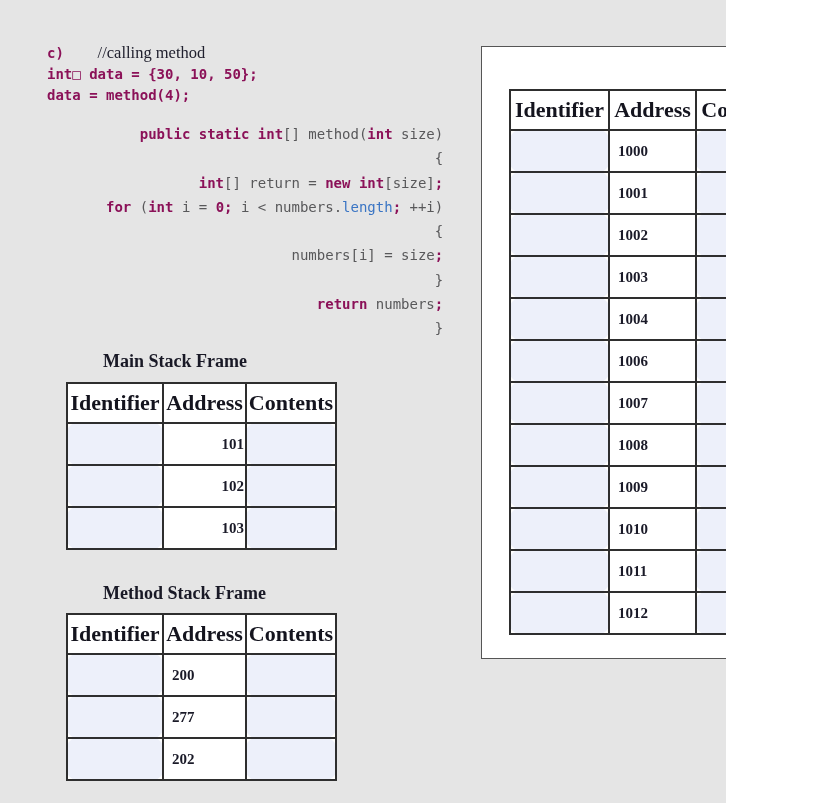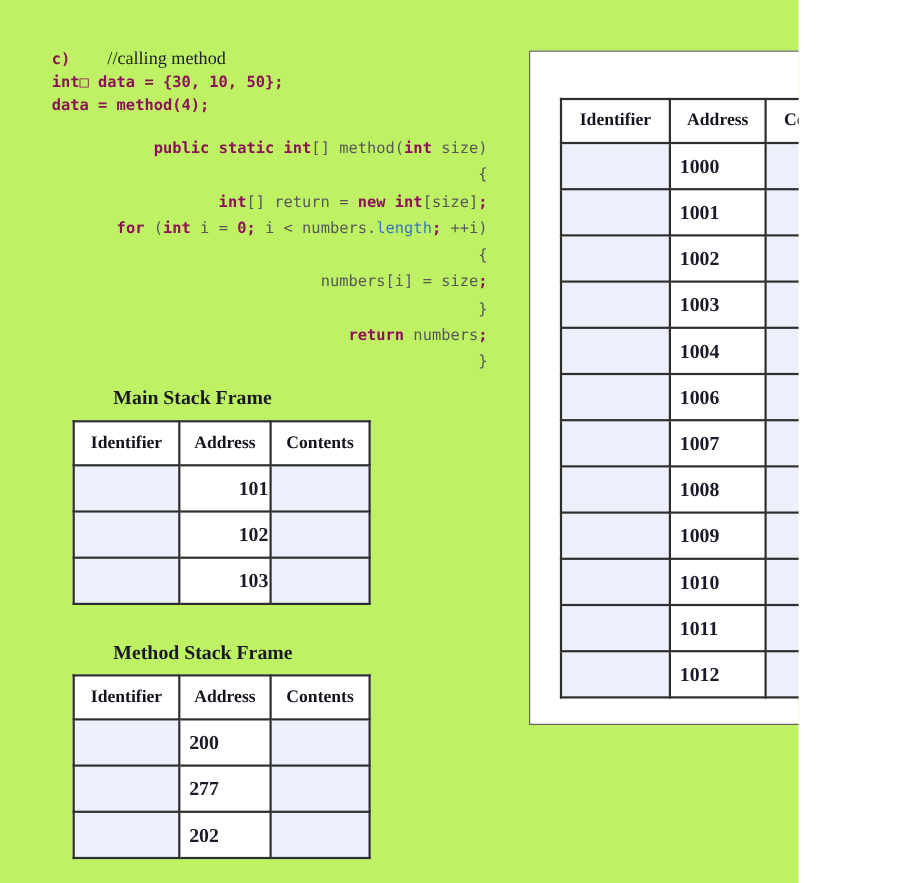--- a/index.html
+++ b/index.html
@@ -1,40 +1,40 @@
 <!DOCTYPE html>
 <html><head>
 <meta charset="utf-8">
 <style>
   html,body{margin:0;padding:0;background:#ffffff;}
-  #page{position:relative;width:726px;height:803px;background:#bef264;overflow:hidden;
+  #page{position:relative;width:726px;height:803px;background:#e5e5e5;overflow:hidden;
         font-family:"Liberation Serif",serif;}
 
   
   #code{position:absolute;left:47px;top:42px;}
   .cl{white-space:pre;font-family:"DejaVu Sans Mono",monospace;font-size:14px;}
   #code-head{line-height:21px;}
   #code-head .cl{font-weight:bold;}
   #code-body{margin-top:16px;line-height:24.3px;text-align:right;}
   .k{color:#8B1158;font-weight:bold;}
   .p{color:#58585A;font-weight:normal;}
   .b{color:#3A75C4;font-weight:normal;margin-top:10px;}
   .cm{font-family:"Liberation Serif",serif;font-size:16.5px;color:#20202E;font-weight:normal;}
 
   
   .tbl-title{position:absolute;font-size:18px;font-weight:600;color:#191926;white-space:nowrap;}
   #main-title{left:103px;top:351px;}
   #method-title{left:103px;top:583px;}
 
   table.mem{border-collapse:collapse;table-layout:fixed;background:#ffffff;}
   table.mem th,table.mem td{border:2px solid #2E2E2E;overflow:hidden;}
-  table.mem th{height:36px;font-family:"Liberation Serif",serif;font-weight:bold;font-size:16px;
+  table.mem th{height:36px;font-family:"Liberation Serif",serif;font-weight:bold;font-size:22px;
                color:#14141E;text-align:center;vertical-align:middle;background:#ffffff;}
   table.mem td{height:38px;vertical-align:middle;font-family:"Liberation Serif",serif;
-               font-weight:bold;font-size:18px;color:#1A1A28;}
+               font-weight:bold;font-size:15px;color:#1A1A28;border-radius:10px;}
   td.lav{background:#EDF0FA;}
   td.addr{background:#ffffff;}
   table.addr-center td.addr{text-align:right;margin-left:27px;}
   table.addr-left td.addr{text-align:left;padding-left:8px;}
 
   #main-table{position:absolute;left:66px;top:382px;}
   #method-table{position:absolute;left:66px;top:613px;}
 
   
   #heap-box{position:absolute;left:481px;top:46px;width:333px;height:611px;

